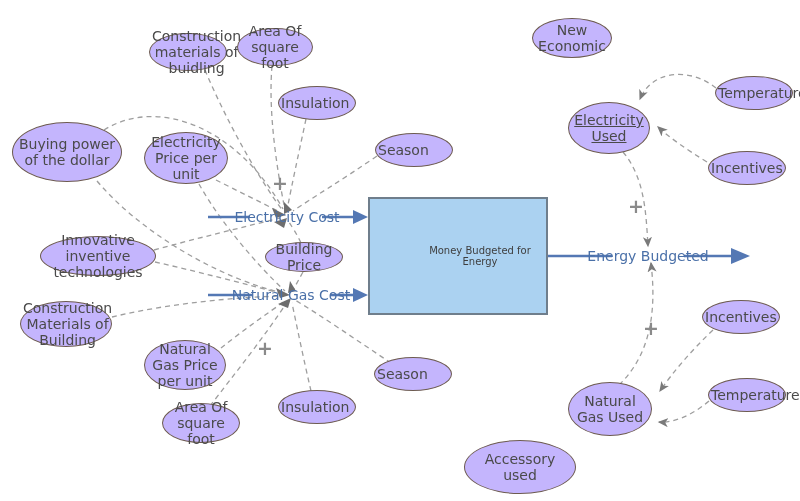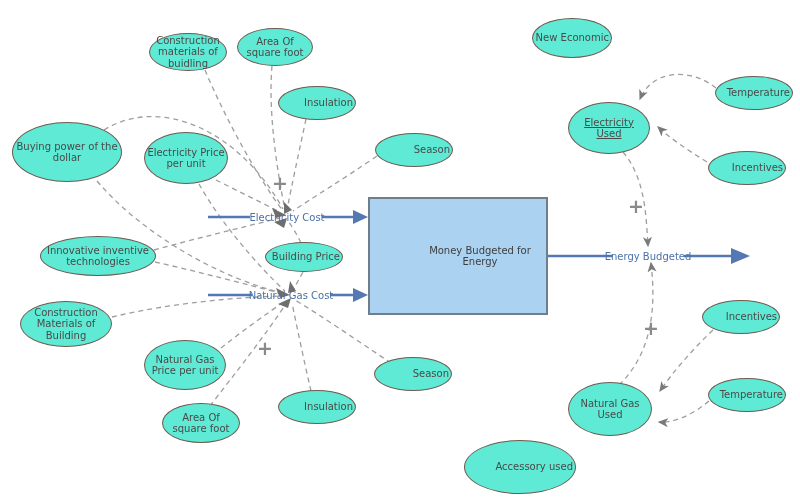--- a/index.html
+++ b/index.html
@@ -1,25 +1,25 @@
 <!DOCTYPE html>
 <html><head>
 <meta charset="utf-8">
 <style>
   html,body{margin:0;padding:0;background:#ffffff;}
   .canvas{position:relative;width:800px;height:501px;background:#ffffff;overflow:hidden;
           font-family:"DejaVu Sans",sans-serif;}
   .links{position:absolute;left:0;top:0;}
-  .node{position:absolute;background:#5eead4;border:1.4px solid #6D5B50;border-radius:50%;
-        display:flex;align-items:center;justify-content:flex-end;text-align:center;
-        color:#4A4A4A;font-size:10px;line-height:1.15;padding:2px;box-sizing:border-box;}
+  .node{position:absolute;background:#c4b5fd;border:1.4px solid #6D5B50;border-radius:50%;
+        display:flex;align-items:center;justify-content:flex-start;text-align:center;
+        color:#4A4A4A;font-size:14px;line-height:1.15;padding:2px;box-sizing:border-box;}
   .stock{position:absolute;left:368px;top:197px;width:180px;height:118px;background:#ABD2F1;
          border:2px solid #6F7E8C;display:flex;align-items:center;justify-content:center;
          text-align:center;color:#3E3E3E;font-size:10px;box-sizing:border-box;padding-left:44px;}
-  .flowlabel{position:absolute;transform:translate(-50%,-50%);color:#4A70A8;font-size:10px;
+  .flowlabel{position:absolute;transform:translate(-50%,-50%);color:#4A70A8;font-size:14px;
              white-space:nowrap;}
   .plus{position:absolute;transform:translate(-50%,-50%);color:#8A8A8A;font-size:19px;
         font-weight:bold;}
 </style>
 </head>
 <body>
 
 <div class="canvas">
 
   <svg class="links" width="800" height="501" viewBox="0 0 800 501">

